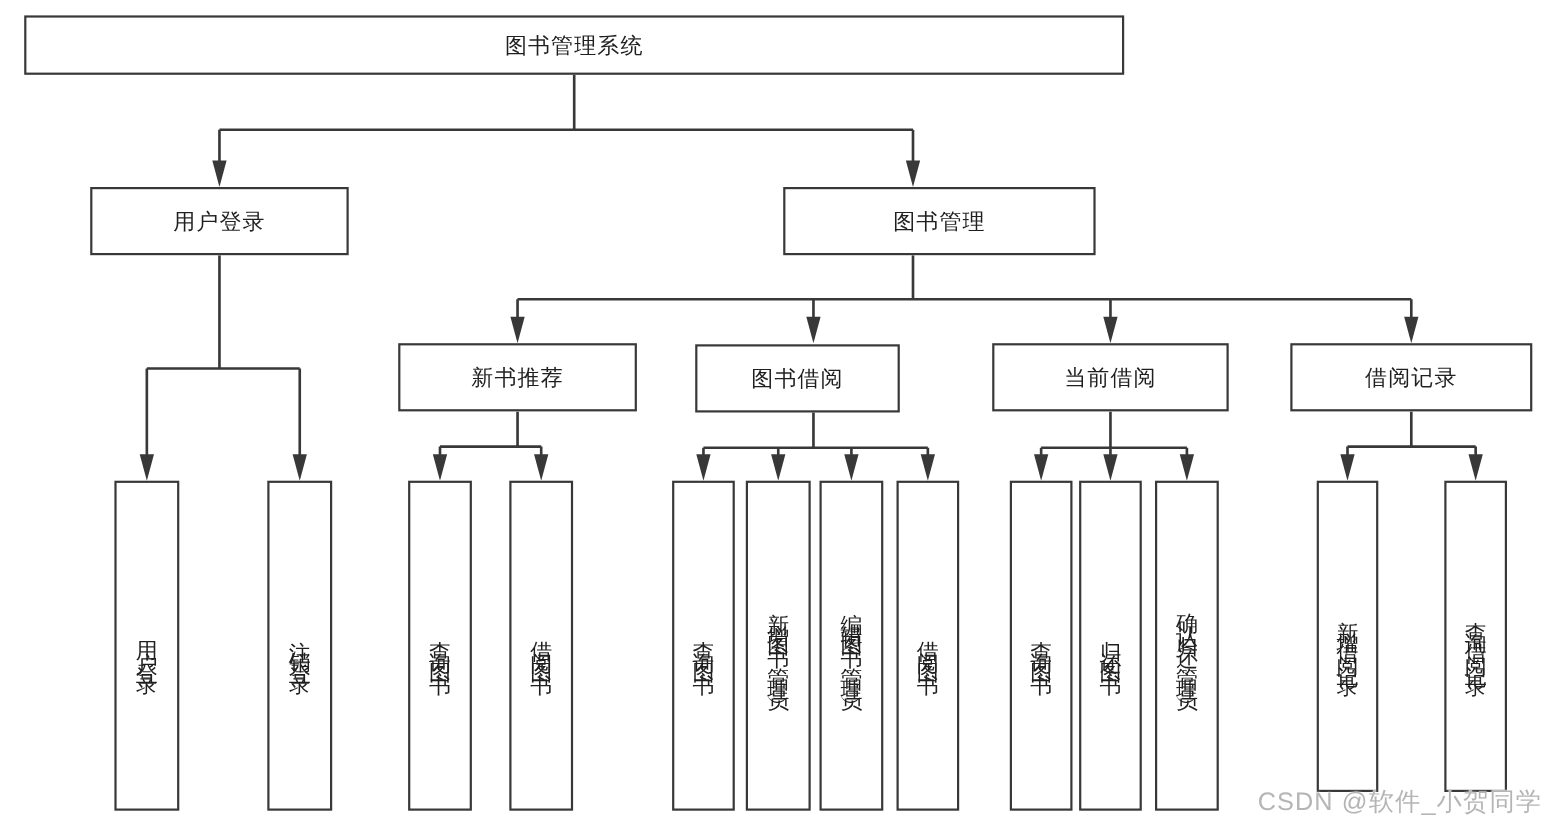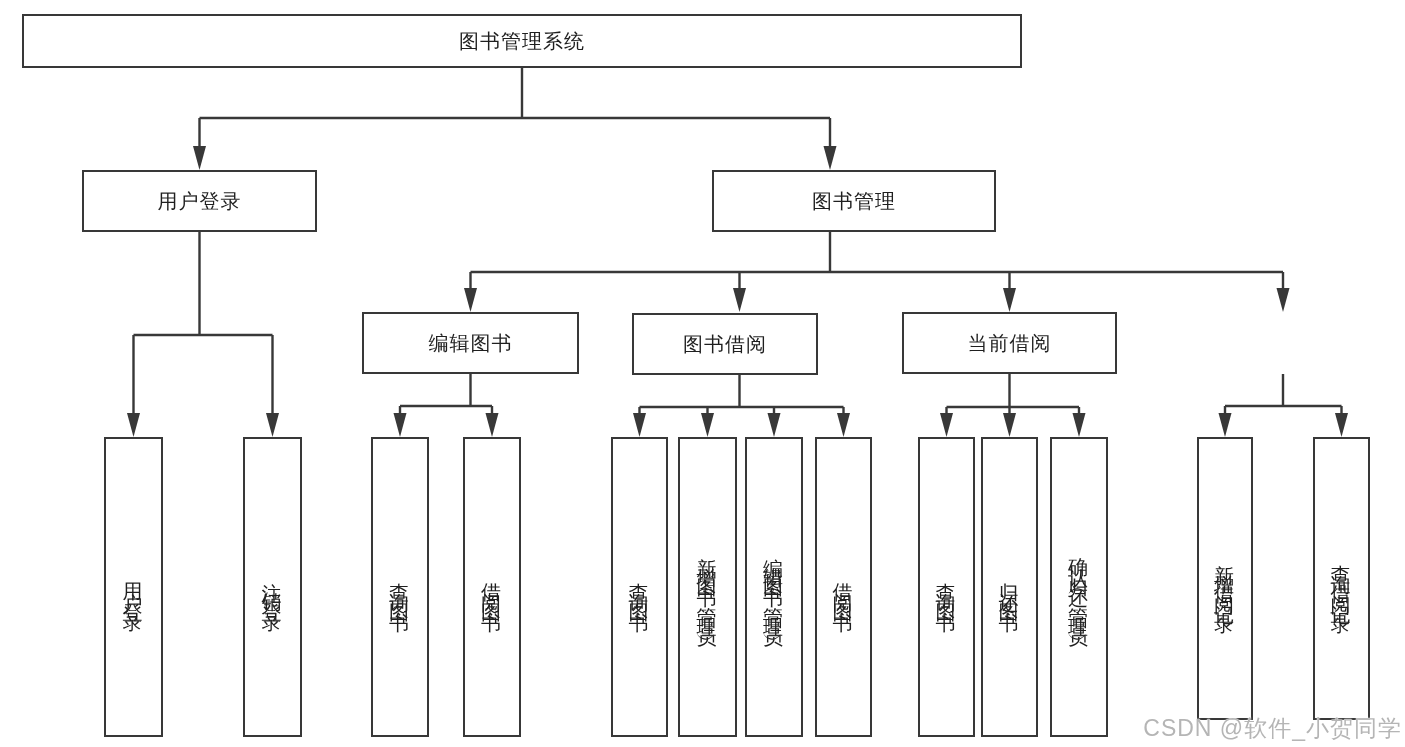--- a/index.html
+++ b/index.html
@@ -105,23 +105,24 @@
       <polygon points="1225,437 1218.5,413 1231.5,413"></polygon>
       <polygon points="1341.5,437 1335,413 1348,413"></polygon>
     </g>
   </svg>
 
   <div class="node" style="left:22px;top:14px;width:1000px;height:54px">图书管理系统</div>
 
   <div class="node" style="left:82px;top:170px;width:235px;height:62px">用户登录</div>
   <div class="node" style="left:712px;top:170px;width:284px;height:62px">图书管理</div>
 
-  <div class="node" style="left:362px;top:312px;width:217px;height:62px">编辑图书</div>
+  <div class="node" style="left:362px;top:312px;width:217px;height:62px">新书推荐</div>
   <div class="node" style="left:632px;top:313px;width:186px;height:62px">图书借阅</div>
   <div class="node" style="left:902px;top:312px;width:215px;height:62px">当前借阅</div>
+  <div class="node" style="left:1173px;top:312px;width:220px;height:62px">借阅记录</div>
 
   <div class="node leaf" style="left:104px;top:437px;width:59px;height:300px">用户登录</div>
   <div class="node leaf" style="left:243px;top:437px;width:59px;height:300px">注销登录</div>
 
   <div class="node leaf" style="left:371px;top:437px;width:58px;height:300px">查询图书</div>
   <div class="node leaf" style="left:463px;top:437px;width:58px;height:300px">借阅图书</div>
 
   <div class="node leaf" style="left:611px;top:437px;width:57px;height:300px">查询图书</div>
   <div class="node leaf" style="left:678px;top:437px;width:59px;height:300px">新增图书（管理员）</div>
   <div class="node leaf" style="left:745px;top:437px;width:58px;height:300px">编辑图书（管理员）</div>

